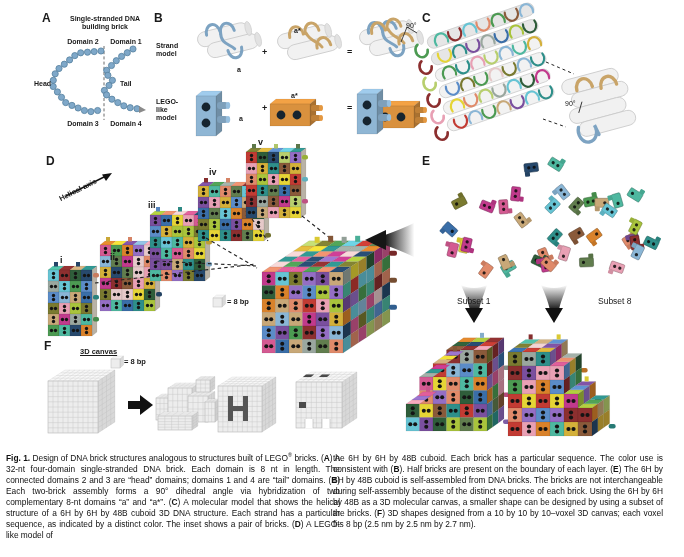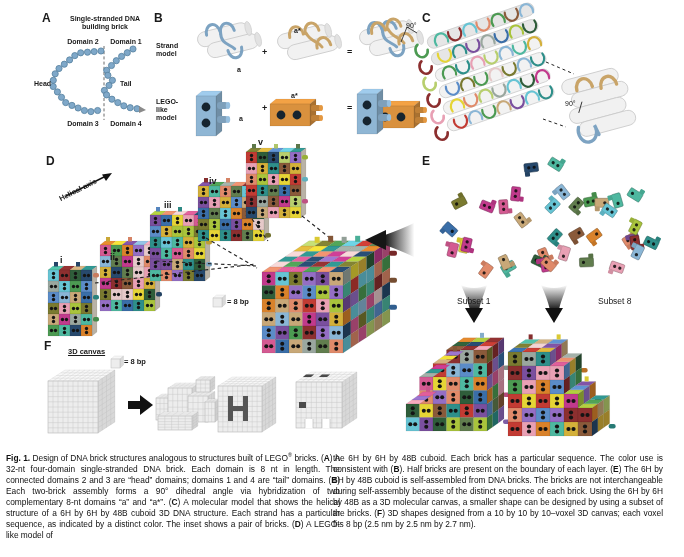--- a/index.html
+++ b/index.html
@@ -1740,29 +1740,29 @@
   <div class="abs t7" style="left:239px;top:115px;">a</div>
   <div class="abs op" style="left:262px;top:104px;">+</div>
   <div class="abs t7" style="left:291px;top:92px;">a*</div>
   <div class="abs op" style="left:347px;top:104px;">=</div>
 
   <div class="abs t7n" style="left:565px;top:100px;">90°</div>
 
   <div class="abs t8" style="left:58px;top:196px;transform:rotate(-27deg);transform-origin:left top;">Helical axis</div>
   <div class="abs rn" style="left:60px;top:256px;">i</div>
   <div class="abs rn" style="left:110px;top:231px;margin-top:22px;">ii</div>
-  <div class="abs rn" style="left:164px;top:201px;">iii</div>
-  <div class="abs rn" style="left:209px;top:177px;">iv</div>
+  <div class="abs rn" style="left:148px;top:201px;">iii</div>
+  <div class="abs rn" style="left:209px;top:168px;">iv</div>
   <div class="abs rn" style="left:258px;top:138px;">v</div>
   <div class="abs t8" style="left:227px;top:298px;">= 8 bp</div>
 
   <div class="abs t9" style="left:426px;top:297px;">Subset 1</div>
   <div class="abs t9" style="left:567px;top:297px;">Subset 8</div>
 
-  <div class="abs t8" style="left:68px;top:348px;text-decoration:underline;">3D canvas</div>
+  <div class="abs t8" style="left:80px;top:348px;text-decoration:underline;">3D canvas</div>
   <div class="abs t8" style="left:124px;top:358px;">= 8 bp</div>
 
   <div class="abs cap" style="left:6px;top:453px;width:334px;">
       <p id="cap1"><b>Fig. 1.</b> Design of DNA brick structures analogous to structures built of LEGO<sup>®</sup> bricks. (<b>A</b>) A 32-nt four-domain single-stranded DNA brick. Each domain is 8 nt in length. The connected domains 2 and 3 are “head” domains; domains 1 and 4 are “tail” domains. (<b>B</b>) Each two-brick assembly forms a 90° dihedral angle via hybridization of two complementary 8-nt domains “a” and “a*”. (<b>C</b>) A molecular model that shows the helical structure of a 6H by 6H by 48B cuboid 3D DNA structure. Each strand has a particular sequence, as indicated by a distinct color. The inset shows a pair of bricks. (<b>D</b>) A LEGO-like model of</p>
     </div>
   <div class="abs cap" style="left:333px;top:453px;width:330px;">
       <p id="cap2">the 6H by 6H by 48B cuboid. Each brick has a particular sequence. The color use is consistent with (<b>B</b>). Half bricks are present on the boundary of each layer. (<b>E</b>) The 6H by 6H by 48B cuboid is self-assembled from DNA bricks. The bricks are not interchangeable during self-assembly because of the distinct sequence of each brick. Using the 6H by 6H by 48B as a 3D molecular canvas, a smaller shape can be designed by using a subset of the bricks. (<b>F</b>) 3D shapes designed from a 10 by 10 by 10–voxel 3D canvas; each voxel fits 8 bp (2.5 nm by 2.5 nm by 2.7 nm).</p>
     </div>
 </div>
 

